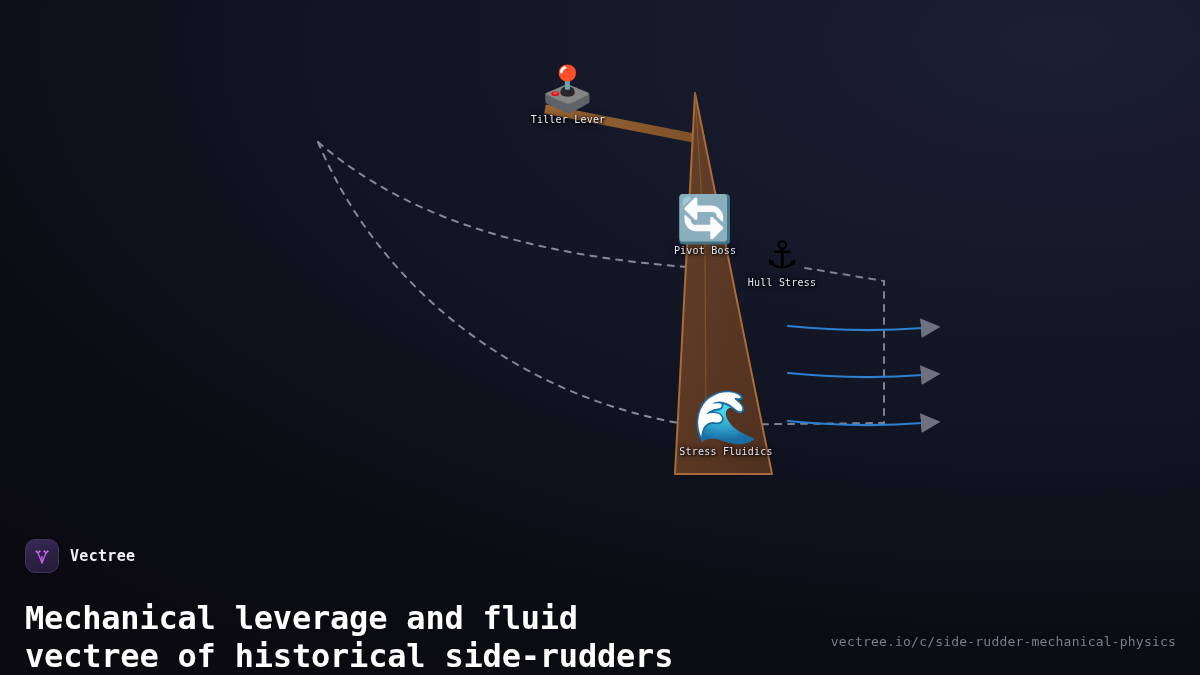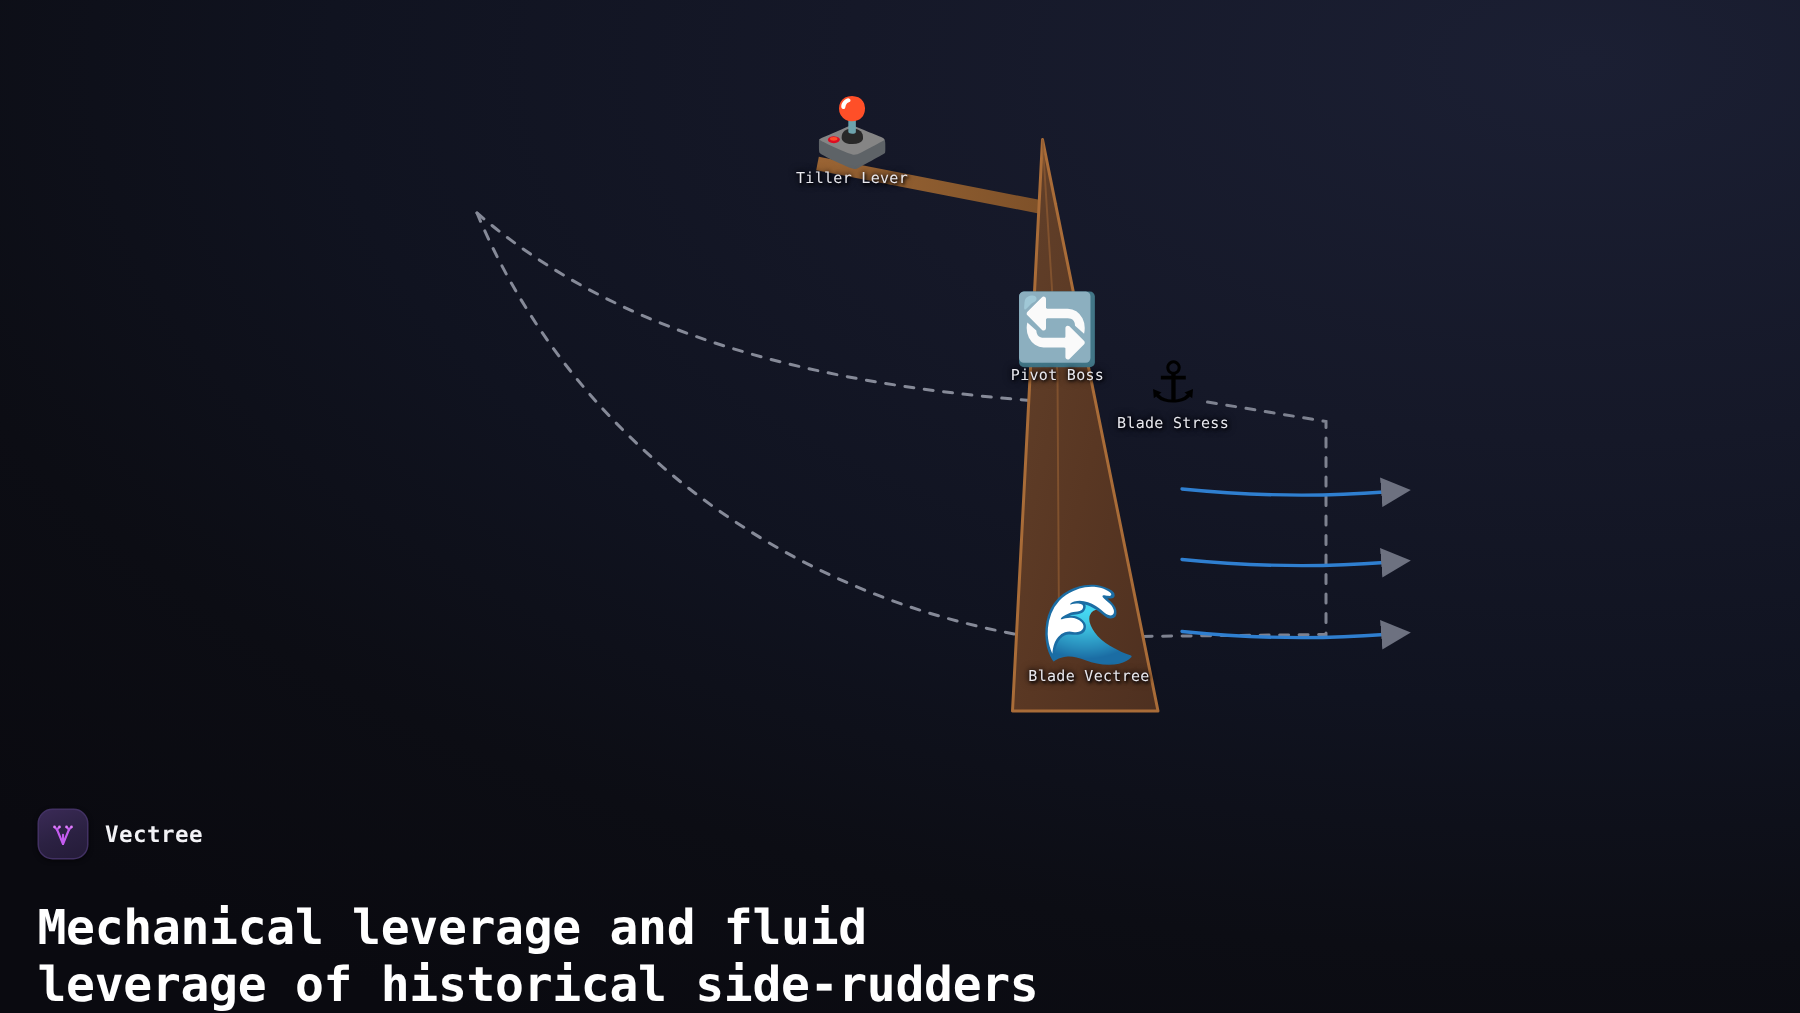--- a/index.html
+++ b/index.html
@@ -182,26 +182,26 @@
       <span class="caption">Tiller Lever</span>
     </div>
 
     <div class="node" id="node-pivot">
       <span class="glyph">🔄</span>
       <span class="caption">Pivot Boss</span>
     </div>
 
     <div class="node" id="node-hull">
       <span class="glyph">⚓</span>
-      <span class="caption">Blade Stress</span>
+      <span class="caption">Hull Stress</span>
     </div>
 
     <div class="node" id="node-blade">
       <span class="glyph">🌊</span>
-      <span class="caption">Blade Vectree</span>
+      <span class="caption">Stress Fluidics</span>
     </div>
   </div>
 
   <div id="footer">
 
     <div id="brand">
       <div id="brand-badge">
         <svg width="20" height="20" viewBox="0 0 24 24" aria-hidden="true">
           <g stroke="#c45cf0" stroke-width="1.7" stroke-linecap="round" fill="none">
             <path d="M12 20 L7.2 8.4"></path>
@@ -218,18 +218,19 @@
             <circle cx="14.8" cy="6.3" r="1.05"></circle>
             <circle cx="18.8" cy="6.3" r="1.05"></circle>
           </g>
         </svg>
       </div>
       <span id="brand-name">Vectree</span>
     </div>
 
     <h1 id="headline">
       <span class="ln">Mechanical leverage and fluid</span>
-      <span class="ln">leverage of historical side-rudders</span>
+      <span class="ln">vectree of historical side-rudders</span>
     </h1>
 
+    <div id="site-url">vectree.io/c/side-rudder-mechanical-physics</div>
   </div>
 
 </div>
 
 </body></html>

